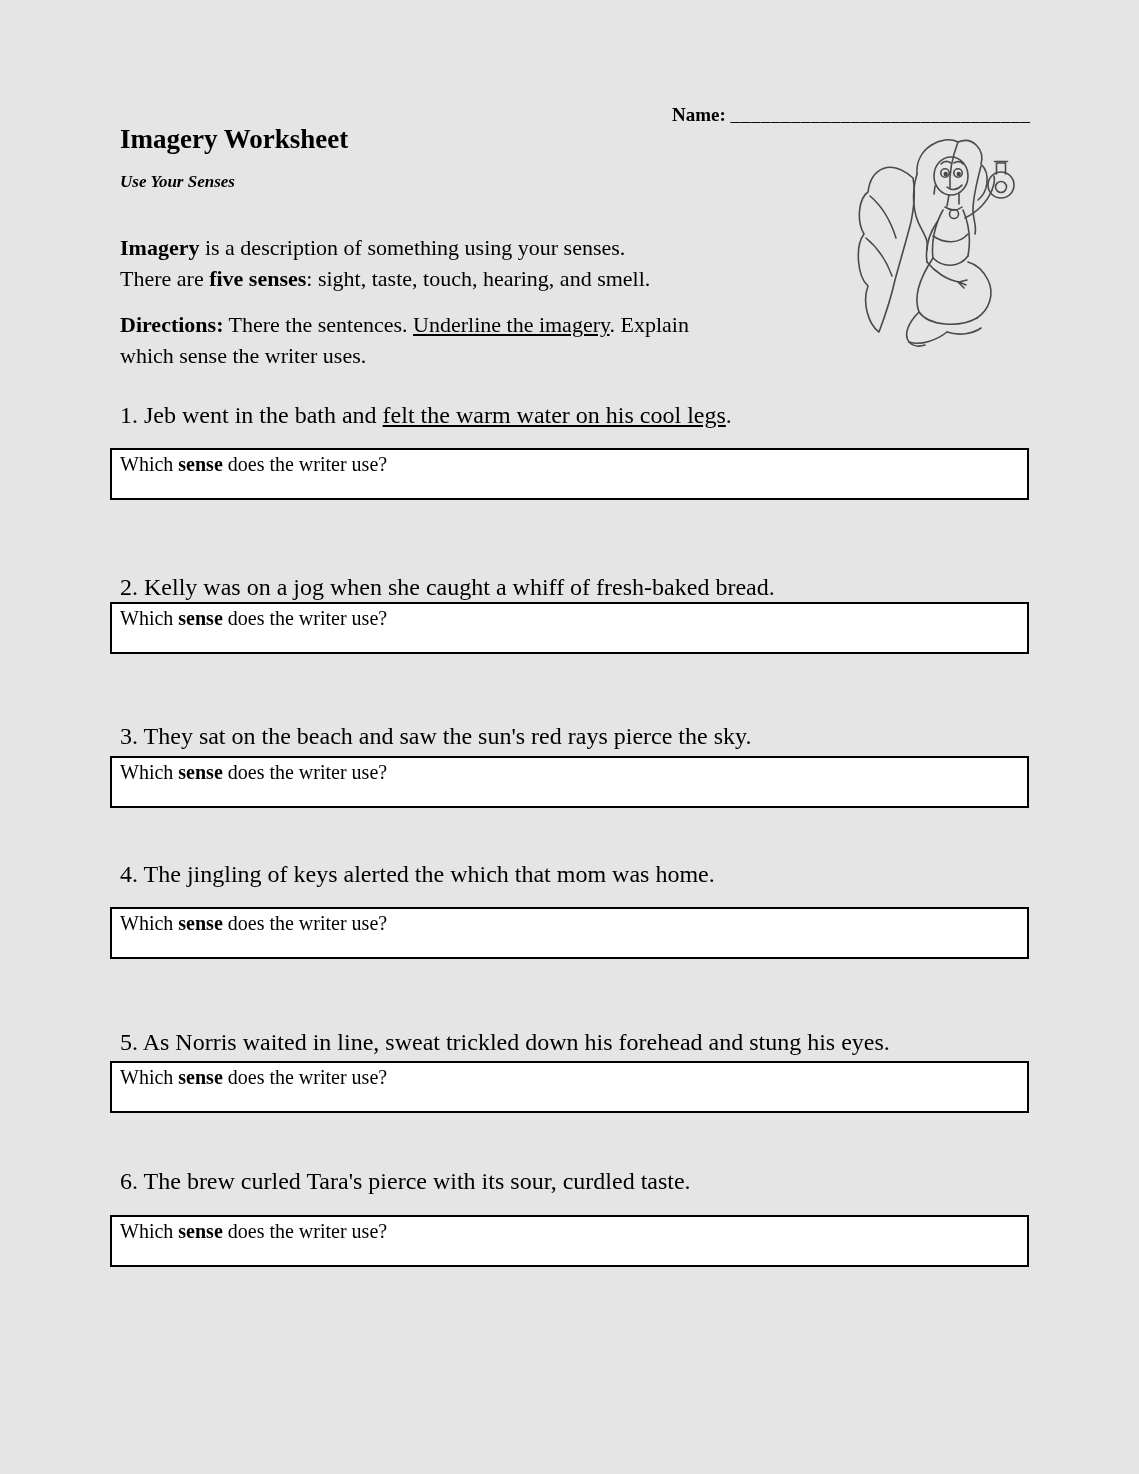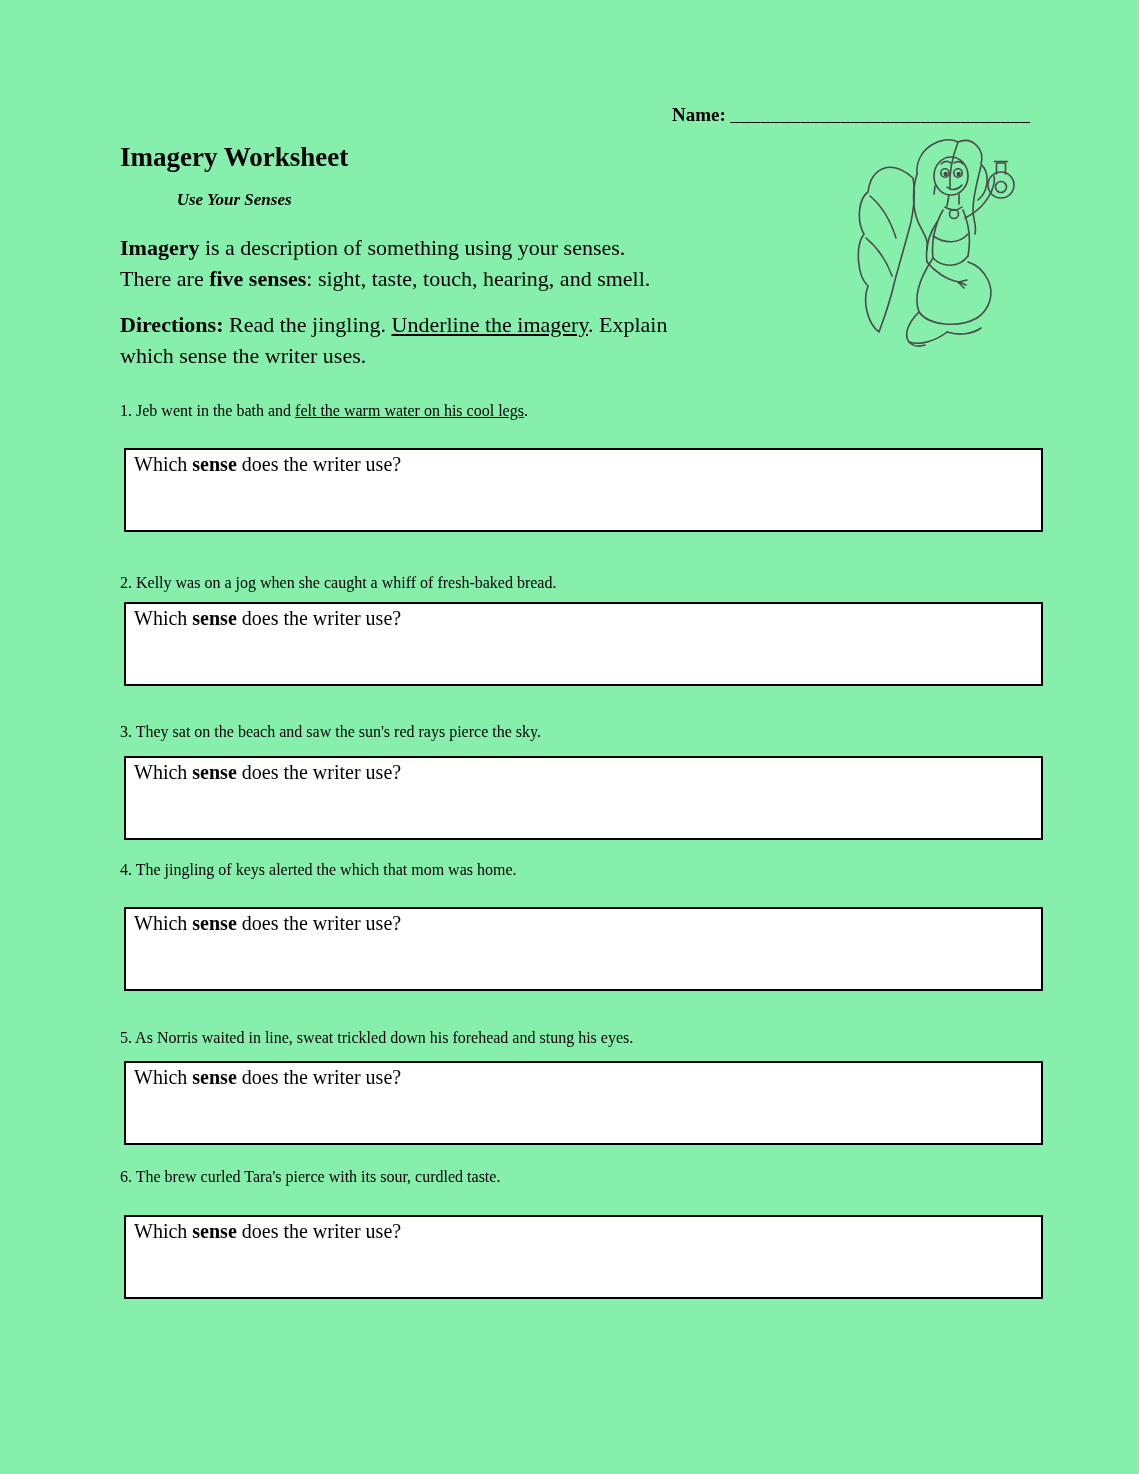--- a/index.html
+++ b/index.html
@@ -7,32 +7,32 @@
   body {
     font-family: "Liberation Serif", "DejaVu Serif", serif;
     color: #000000;
     width: 1139px;
     height: 1474px;
     position: relative;
   }
   .page {
     position: absolute;
     inset: 0;
-    background: #86efac;
+    background: #e5e5e5;
   }
   .name-row {
     position: absolute;
     left: 672px;
     top: 104px;
     font-size: 19px;
     white-space: nowrap;
   }
   .name-row .label { font-weight: bold; }
   .name-row .blank { letter-spacing: 0.5px; }
-  .title-block { position: absolute; left: 120px; top: 141px; text-align: center; }
+  .title-block { position: absolute; left: 120px; top: 123px; }
   .title { font-size: 27px; font-weight: bold; line-height: 1.2; }
   .subtitle { font-size: 17px; font-weight: bold; font-style: italic; line-height: 1.3; margin-top: 16px; }
   .intro {
     position: absolute;
     left: 120px;
     top: 232px;
     font-size: 22px;
     line-height: 31px;
     width: 720px;
   }
@@ -42,28 +42,28 @@
     top: 309px;
     font-size: 22px;
     line-height: 31px;
     width: 720px;
   }
   .bold { font-weight: bold; }
   .underline { text-decoration: underline; }
   .question {
     position: absolute;
     left: 120px;
-    font-size: 16px;
+    font-size: 24px;
     white-space: nowrap;
   }
   .answer-box {
     position: absolute;
-    left: 124px;
+    left: 110px;
     width: 919px;
-    height: 84px;
+    height: 52px;
     border: 2px solid #000000;
     padding: 3px 8px;
     font-size: 20px;
     background: #ffffff;
   }
   .q1 { top: 402px; } .b1 { top: 448px; }
   .q2 { top: 554px; margin-top: 20px; } .b2 { top: 602px; }
   .q3 { top: 723px; } .b3 { top: 756px; }
   .q4 { top: 861px; } .b4 { top: 907px; }
   .q5 { top: 1013px; margin-top: 16px; } .b5 { top: 1061px; }
@@ -144,21 +144,21 @@
     <div class="title">Imagery Worksheet</div>
     <div class="subtitle">Use Your Senses</div>
   </div>
 
   <div class="intro">
     <span class="bold">Imagery</span><span> is a description of something using your senses.</span><br>
     <span>There are </span><span class="bold">five senses</span><span>: sight, taste, touch, hearing, and smell.</span>
   </div>
 
   <div class="directions">
-    <span class="bold">Directions:</span><span> Read the jingling. </span><span class="underline">Underline the imagery</span><span>. Explain</span><br>
+    <span class="bold">Directions:</span><span> There the sentences. </span><span class="underline">Underline the imagery</span><span>. Explain</span><br>
     <span>which sense the writer uses.</span>
   </div>
 
   <div class="question q1">
     <span>1.</span><span> Jeb went in the bath and </span><span class="underline">felt the warm water on his cool legs</span><span>.</span>
   </div>
   <div class="answer-box b1">
     <span>Which </span><span class="bold">sense</span><span> does the writer use?</span>
   </div>
 

